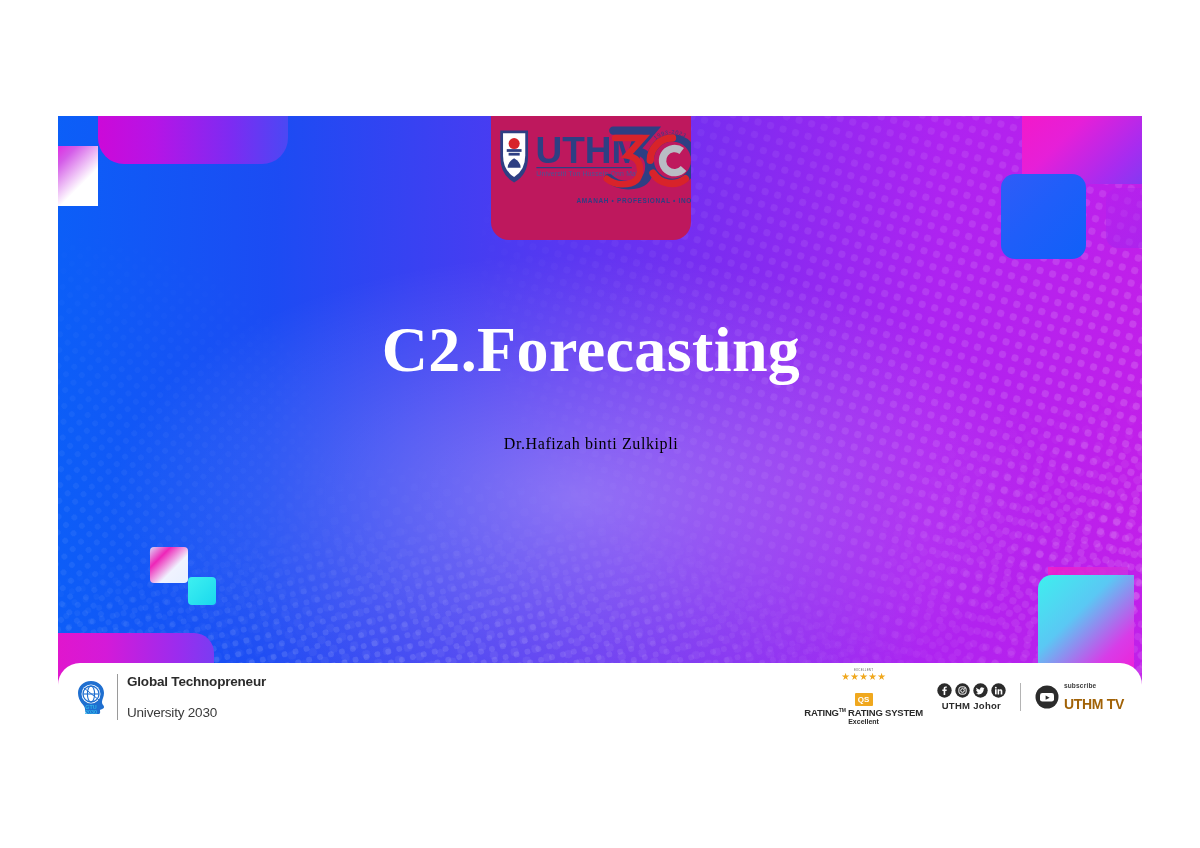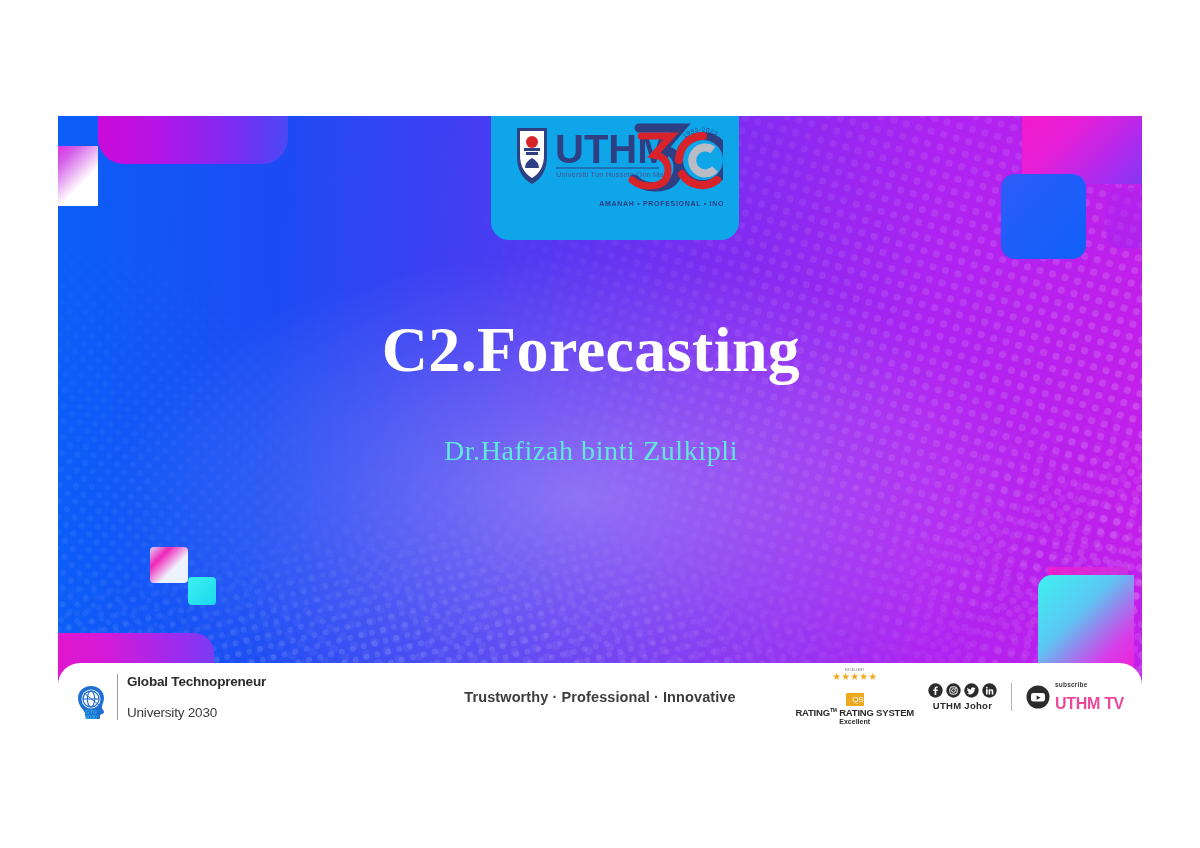--- a/index.html
+++ b/index.html
@@ -178,23 +178,23 @@
     border-radius: 0 0 0 12px;
     background: linear-gradient(135deg, #f41ac8 0%, #b83cf0 100%);
     opacity:.85;
   }
 
   
   .logo-card {
     position: absolute;
     left: 433px;
     top: -30px;
-    width: 248px;
+    width: 200px;
     height: 154px;
-    background: #0ea5e9;
+    background: #be185d;
     border-radius: 0 0 18px 18px;
     display: flex;
     align-items: center;
     justify-content: center;
     z-index: 6;
   }
   .logo-card svg { display:block; }
 
   
   .title-wrap {
@@ -210,43 +210,43 @@
     font-weight: 700;
     font-size: 64px;
     line-height: 1.05;
     letter-spacing: .4px;
     color: #ffffff;
   }
   .slide-subtitle {
     margin: 52px 0 0 0;
     font-family: "Liberation Serif", "DejaVu Serif", serif;
     font-weight: 400;
-    font-size: 28px;
+    font-size: 16px;
     letter-spacing: .6px;
-    color: #5eead4;
+    color: #000000;
   }
 
   
   .footer {
     position: absolute;
     left: 0;
     bottom: 0;
     width: 1084px;
     height: 68px;
     background: #ffffff;
     border-radius: 22px 22px 0 0;
     z-index: 8;
     display: flex;
     align-items: center;
   }
   .footer-left {
     position: absolute;
     left: 16px;
     display: flex;
-    align-items: flex-end;
+    align-items: center;
     gap: 9px;
   }
   .gtu-text {
     display: flex;
     flex-direction: column;
     line-height: 1.12;
     padding-left: 9px;
     border-left: 1px solid #9a9a9a;
   }
   .gtu-l1 { font-size: 13.5px; font-weight: 700; color: #2b2b2b; letter-spacing: -0.2px; }
@@ -273,38 +273,38 @@
   
   .qs-badge { text-align: center; line-height: 1; }
   .qs-top { font-size: 3px; color: #6a6a6a; letter-spacing:.2px; margin-bottom: 1px;}
   .qs-stars { display:flex; gap:1px; justify-content:center; }
   .qs-stars i {
     width: 8px; height: 8px; background:#f0a81e; display:block;
     clip-path: polygon(50% 0%,61% 35%,98% 35%,68% 57%,79% 91%,50% 70%,21% 91%,32% 57%,2% 35%,39% 35%);
   }
   .qs-box {
     margin: 12px auto 2px; width: 18px; height: 13px; background:#f0a81e;
-    color:#fff; font-size:8px; font-weight:400; line-height:13px; border-radius:1px;text-align:right;
+    color:#fff; font-size:8px; font-weight:700; line-height:13px; border-radius:1px;
   }
   .qs-name { font-size: 9.5px; font-weight: 800; color:#2b2b2b; letter-spacing:-0.2px; white-space:nowrap;}
   .qs-name sup { font-size: 5px; }
   .qs-sub { font-size: 7px; font-weight: 700; color:#2b2b2b; margin-top:1px;}
 
   
   .social-block { text-align:center; }
   .social-icons { display:flex; gap:3px; align-items:center; justify-content:center; }
   .social-icons svg { display:block; }
   .social-label { font-size: 9.5px; font-weight: 800; color:#2b2b2b; letter-spacing: .3px; margin-top:2px; }
 
   .vdiv { width:1px; height: 28px; background:#b4b4b4; }
 
   .tv-block { display:flex; align-items:center; gap:5px; }
   .tv-text { line-height:1; }
   .tv-sub { font-size: 6.5px; font-weight:600; color:#3a3a3a; letter-spacing:.2px;}
-  .tv-main { font-size: 16px; font-weight: 800; color:#ec4899; letter-spacing:-.3px; margin-top:7px;}
+  .tv-main { font-size: 14px; font-weight: 800; color:#a16207; letter-spacing:-.3px; margin-top:7px;}
 </style>
 </head>
 <body>
 
 <div id="slide">
 
   <div class="bg-grad2"></div>
   <div class="bg-light"></div>
 
   <div class="dots">
@@ -386,21 +386,20 @@
         <line x1="10" y1="9" x2="25" y2="21" stroke="#1f6fd0" stroke-width="1"></line>
         <text x="17" y="30" text-anchor="middle" font-family="Liberation Sans, sans-serif" font-size="5.4" font-weight="800" fill="#2fb4e8">GTU</text>
         <text x="17" y="35" text-anchor="middle" font-family="Liberation Sans, sans-serif" font-size="5.4" font-weight="800" fill="#2fb4e8">2030</text>
       </svg>
       <div class="gtu-text">
         <span class="gtu-l1">Global Technopreneur</span>
         <span class="gtu-l2">University 2030</span>
       </div>
     </div>
 
-    <div class="footer-center">Trustworthy · Professional · Innovative</div>
 
     <div class="footer-right">
 
       <div class="qs-badge">
         <div class="qs-top">EXCELLENT</div>
         <div class="qs-stars">
           <i></i>
             <i></i>
             <i></i>
             <i></i>

